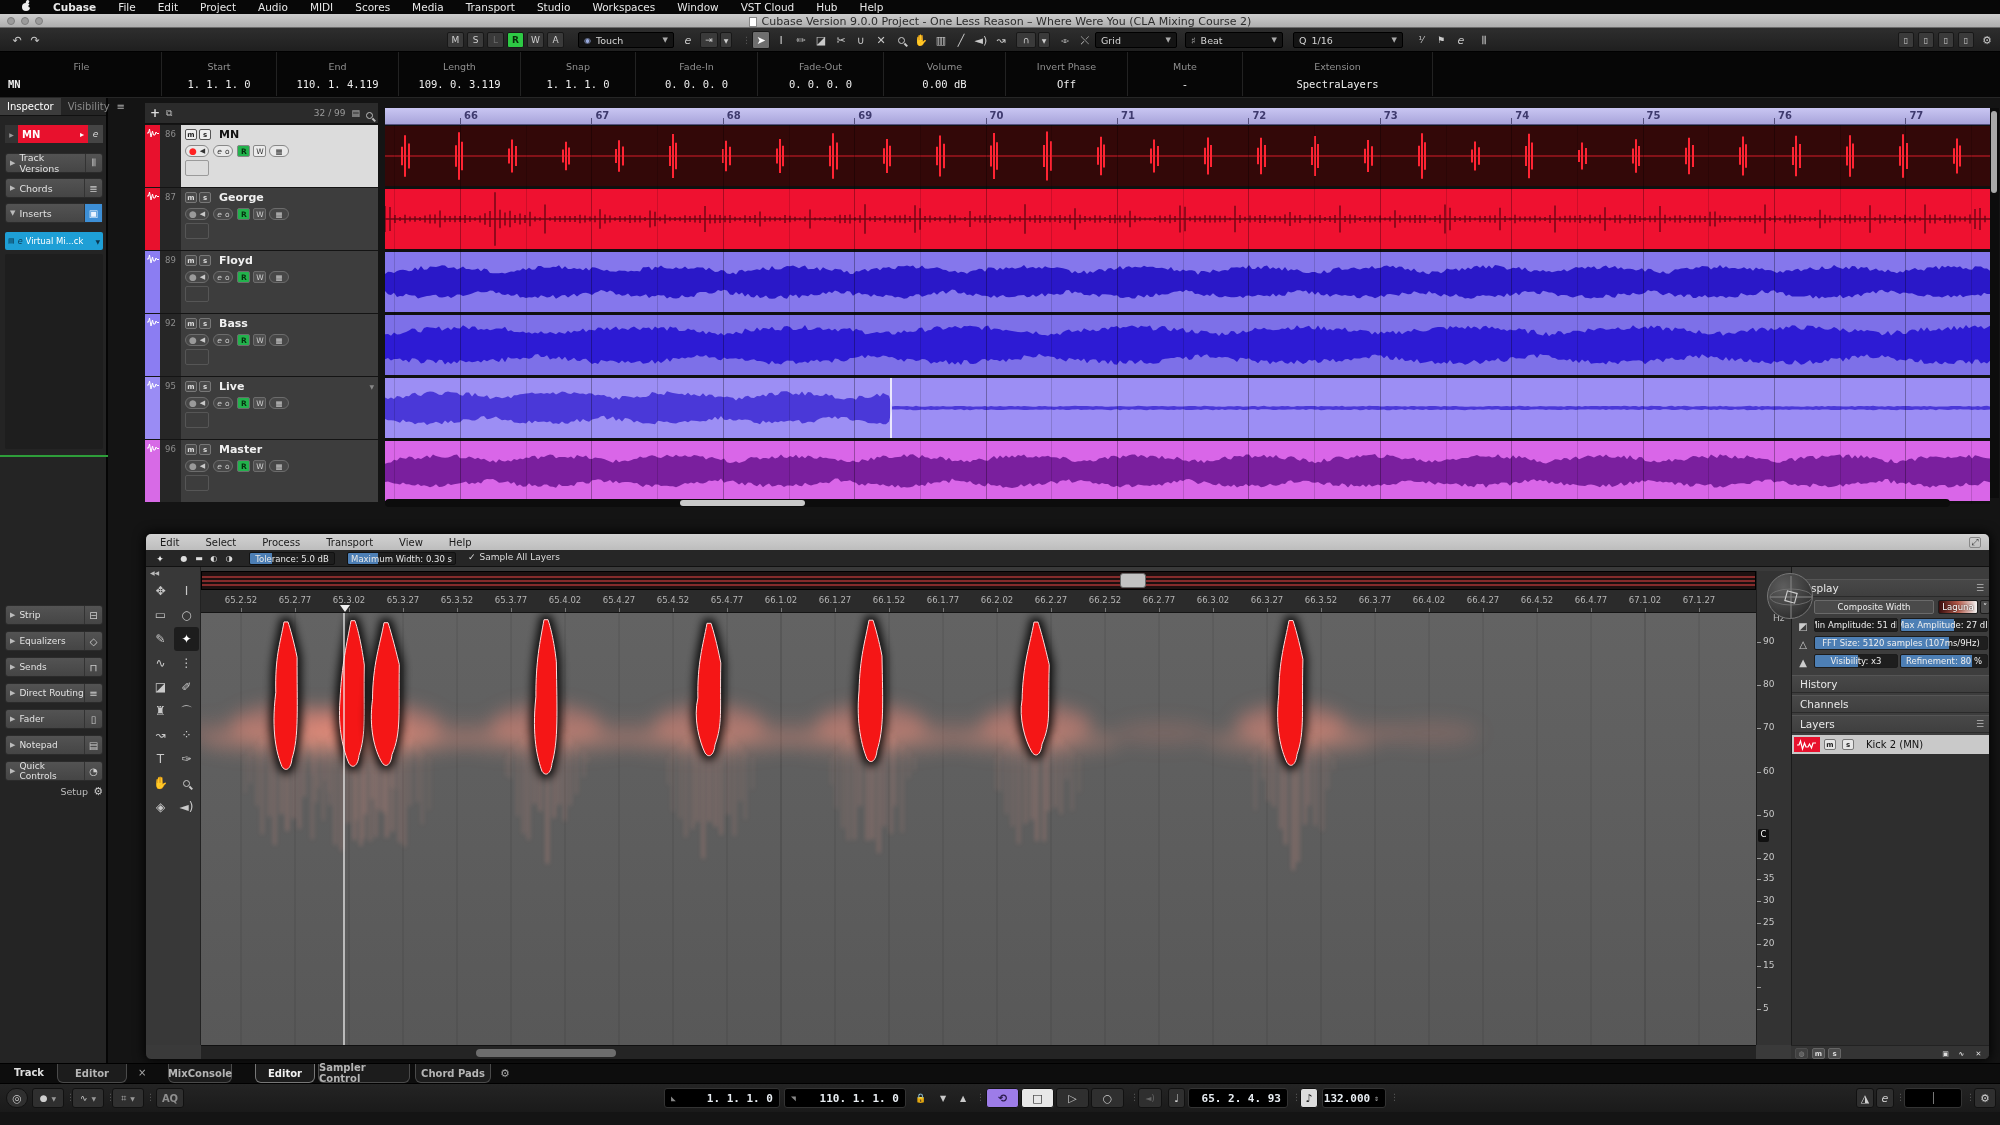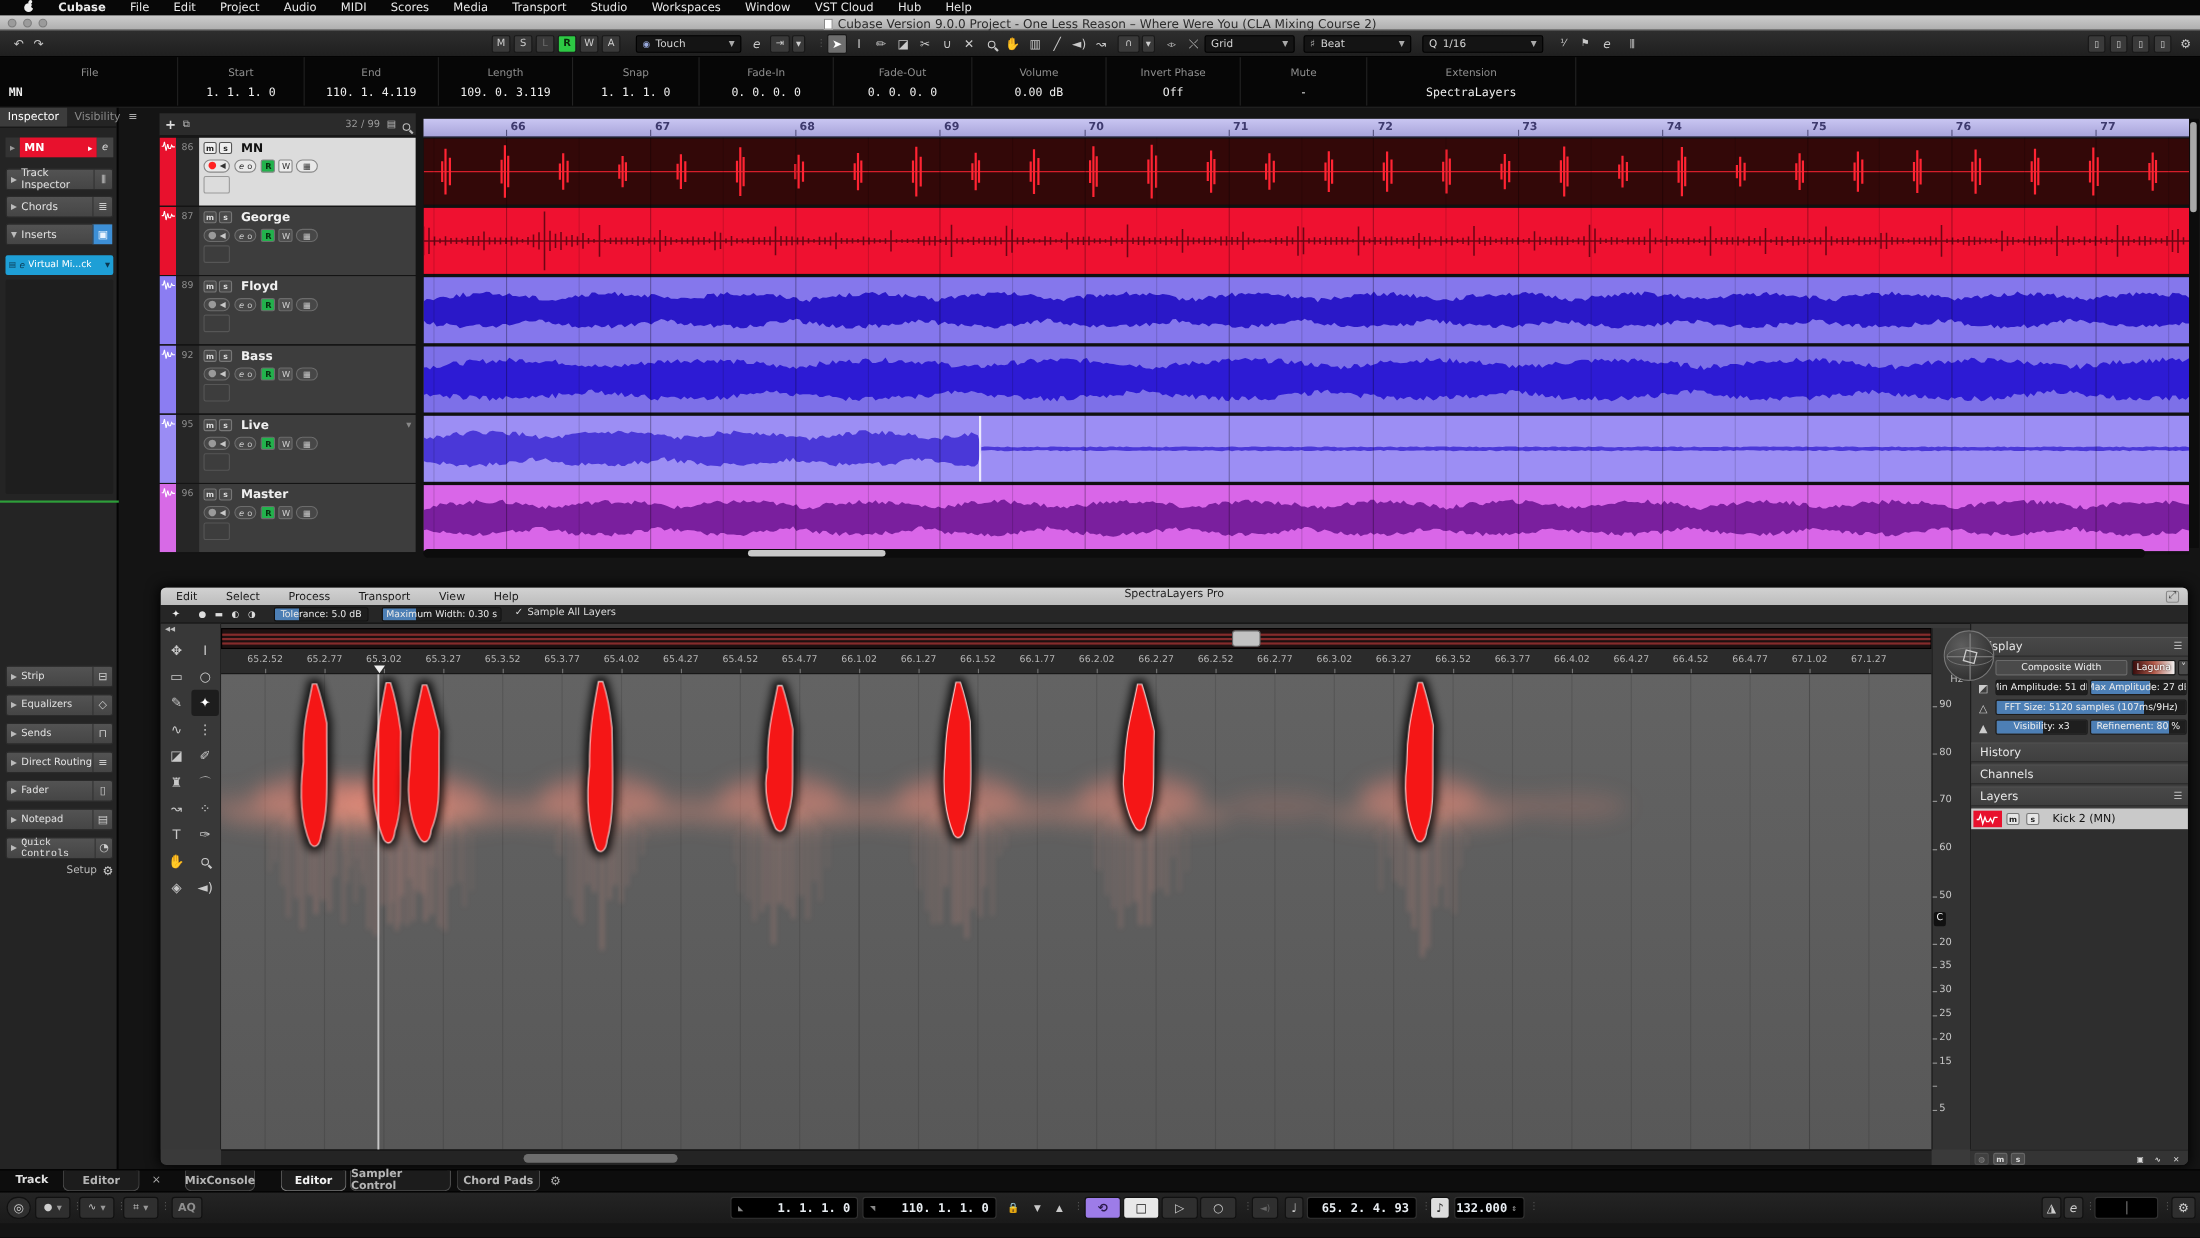--- a/index.html
+++ b/index.html
@@ -268,21 +268,21 @@
       <div class="abs flex" style="left: 5px; top: 27px; width: 98px; height: 18px;">
         <div style="width: 13px; font-size: 6px; color: rgb(153, 153, 153); background: rgb(51, 51, 51); height: 100%; display: flex; align-items: center; justify-content: center;">▶</div>
         <div class="flex" style="flex: 1 1 0%; background: rgb(232, 17, 45); height: 100%; padding: 0px 4px;">
           <div style="font-size: 10px; font-weight: bold; color: rgb(255, 255, 255);">MN</div>
           <div style="margin-left: auto; font-size: 8px; color: rgb(255, 255, 255);">▸</div>
         </div>
         <div style="width: 15px; height: 100%; background: rgb(69, 69, 69); display: flex; align-items: center; justify-content: center; font-size: 9px; font-style: italic;">e</div>
       </div>
       <div class="sect" style="top: 55px;">
         <div class="arr">▶</div>
-        <div>Track Inspector</div>
+        <div>Track Versions</div>
         <div class="ric">⫴</div>
       </div>
       <div class="sect" style="top: 80px;">
         <div class="arr">▶</div>
         <div>Chords</div>
         <div class="ric">≣</div>
       </div>
       <div class="sect" style="top: 105px;">
         <div class="arr">▼</div>
         <div>Inserts</div>
@@ -321,21 +321,21 @@
         <div style="font-size: 9px;">Fader</div>
         <div class="ric">▯</div>
       </div>
       <div class="sect" style="top: 637px;">
         <div class="arr">▶</div>
         <div style="font-size: 9px;">Notepad</div>
         <div class="ric">▤</div>
       </div>
       <div class="sect" style="top: 663px;">
         <div class="arr">▶</div>
-        <div style="font-size: 9px; font-family: Liberation Mono, monospace;">Quick Controls</div>
+        <div style="font-size: 9px;">Quick Controls</div>
         <div class="ric">◔</div>
       </div>
       <div class="abs flex" style="left: 0px; top: 687px; width: 103px; justify-content: flex-end; gap: 5px;">
         <div style="font-size: 9.5px; color: rgb(187, 187, 187);">Setup</div>
         <div style="font-size: 11px; color: rgb(204, 204, 204);">⚙</div>
       </div>
     </div>
   <div id="tlheader" class="abs">
       <div class="flex" style="height: 100%; padding: 0px 5px; gap: 6px;">
         <div style="font-size: 12px; color: rgb(221, 221, 221); font-weight: bold;">+</div>
@@ -604,21 +604,20 @@
   <div id="slwin" class="abs">
     <div id="slmenu">
         <div class="smi">Edit</div>
         <div class="smi">Select</div>
         <div class="smi">Process</div>
         <div class="smi">Transport</div>
         <div class="smi">View</div>
         <div class="smi">Help</div>
         <div style="margin-left: auto; margin-right: 8px; font-size: 9px; color: rgb(51, 51, 51); border: 1px solid rgb(136, 136, 136); width: 12px; height: 11px; display: flex; align-items: center; justify-content: center; border-radius: 2px;">⤢</div>
       </div>
-    <div id="sltitle">SpectraLayers Pro</div>
     <div id="sltools">
         <div class="slmode" style="left: 8px; color: rgb(238, 238, 238);">✦</div>
         <div class="slmode" style="left: 32px; font-size: 8px;">●</div>
         <div class="slmode" style="left: 47px; font-size: 8px;">▬</div>
         <div class="slmode" style="left: 62px; font-size: 8px;">◐</div>
         <div class="slmode" style="left: 77px; font-size: 8px;">◑</div>
         <div class="slval" style="left: 103px; width: 86px; background: linear-gradient(90deg, rgb(77, 127, 181) 26%, rgb(30, 30, 30) 26%); text-align: center;">Tolerance: 5.0 dB</div>
         <div class="slval" style="left: 201px; width: 109px; background: linear-gradient(90deg, rgb(77, 127, 181) 28%, rgb(30, 30, 30) 28%);">Maximum Width: 0.30 s</div>
         <div class="abs flex" style="left: 322px; top: 2px; gap: 4px;">
           <div style="font-size: 9px; color: rgb(221, 221, 221);">✓</div>

